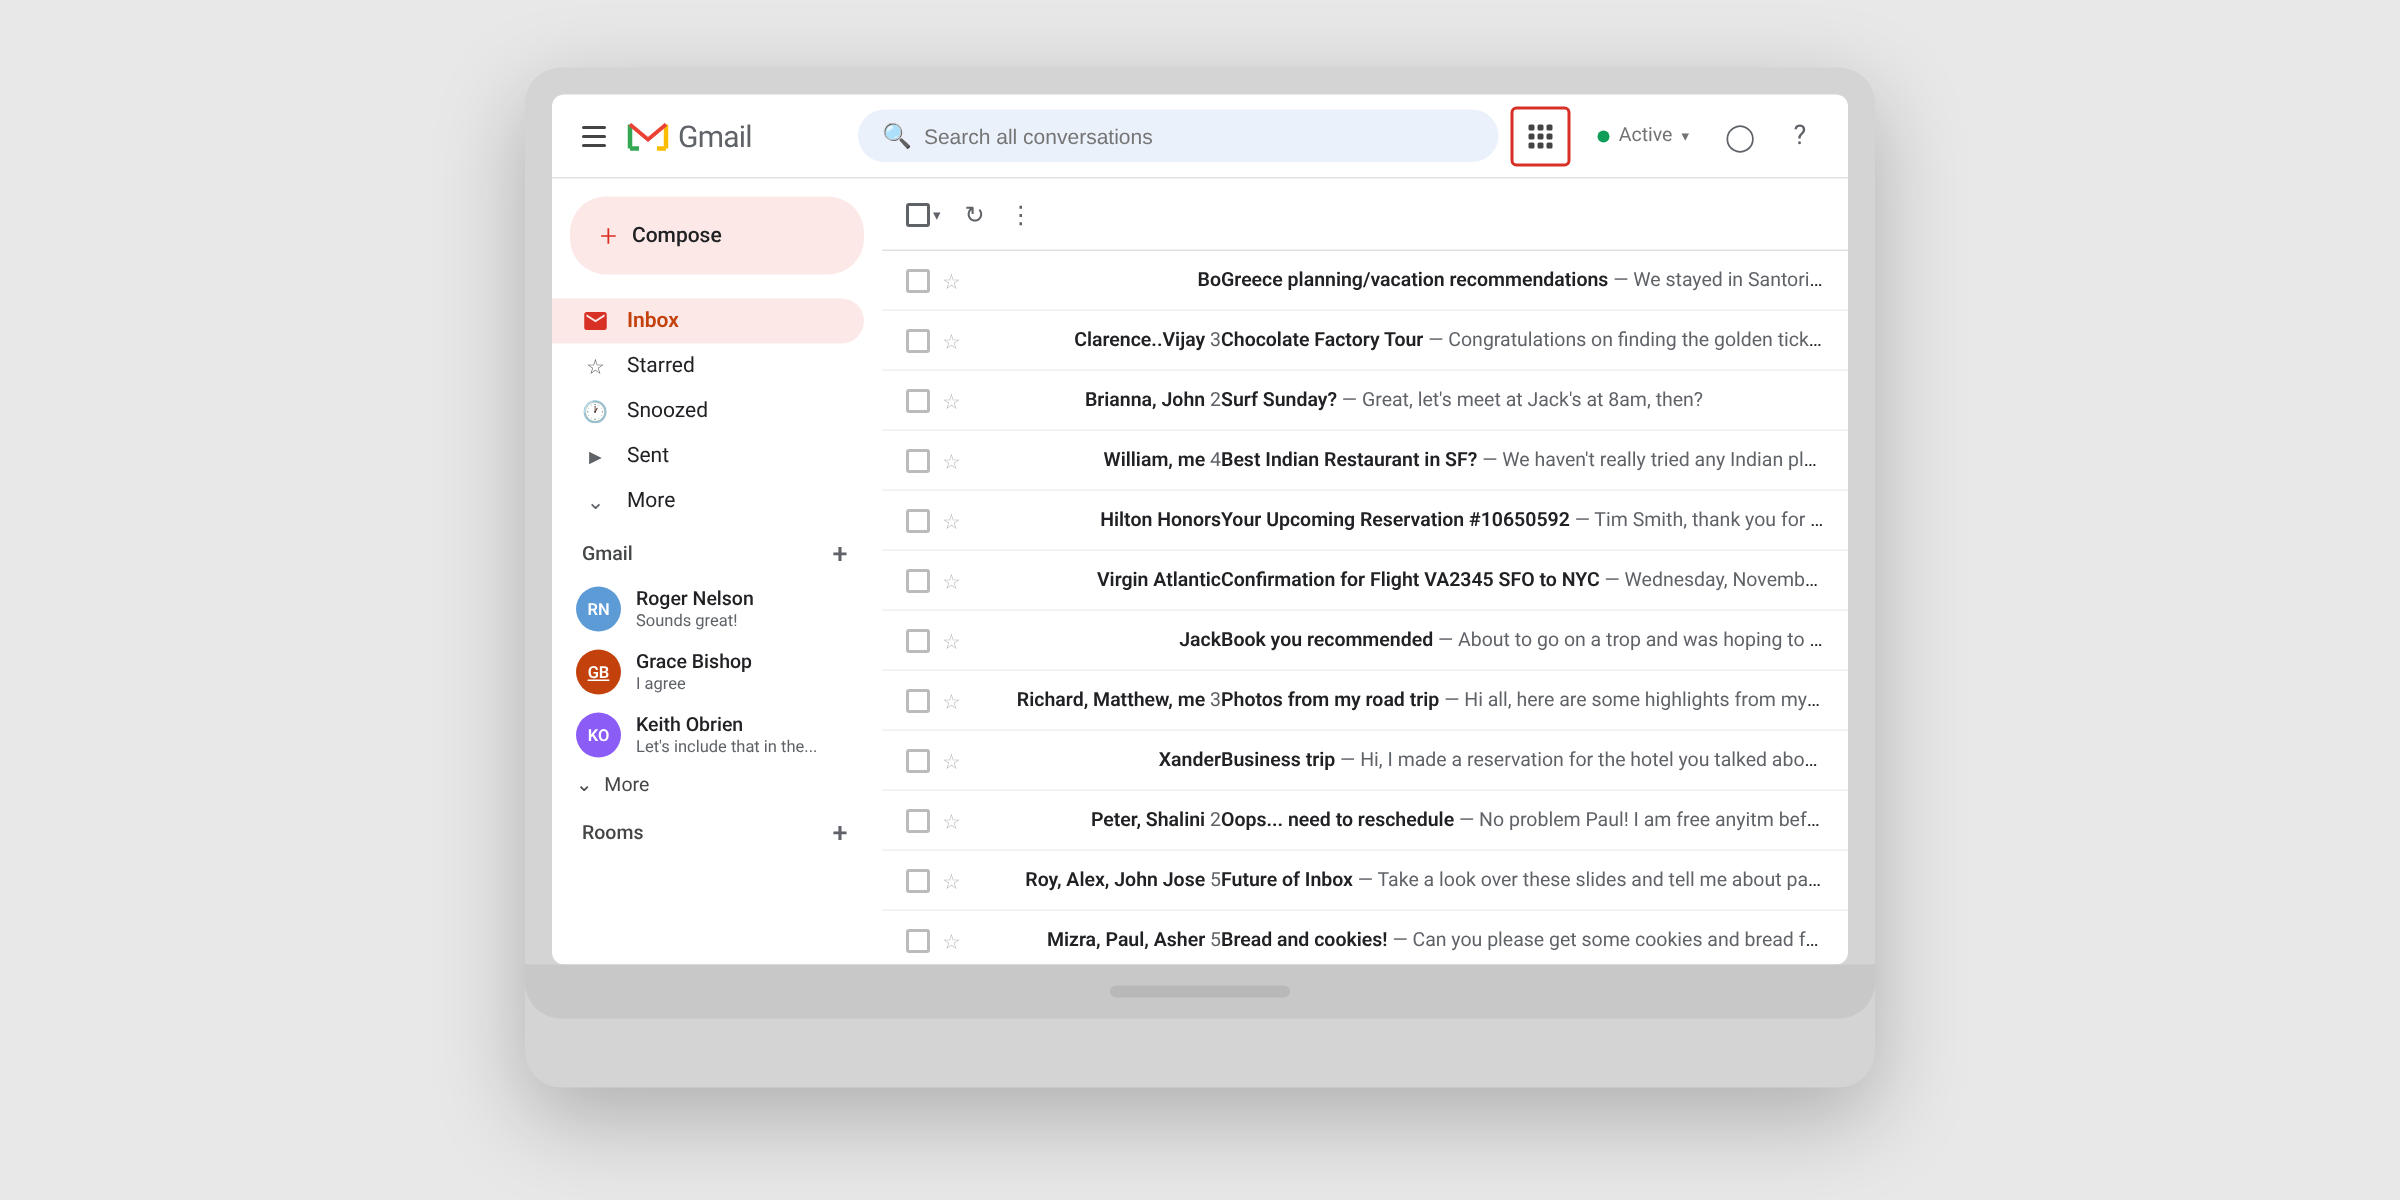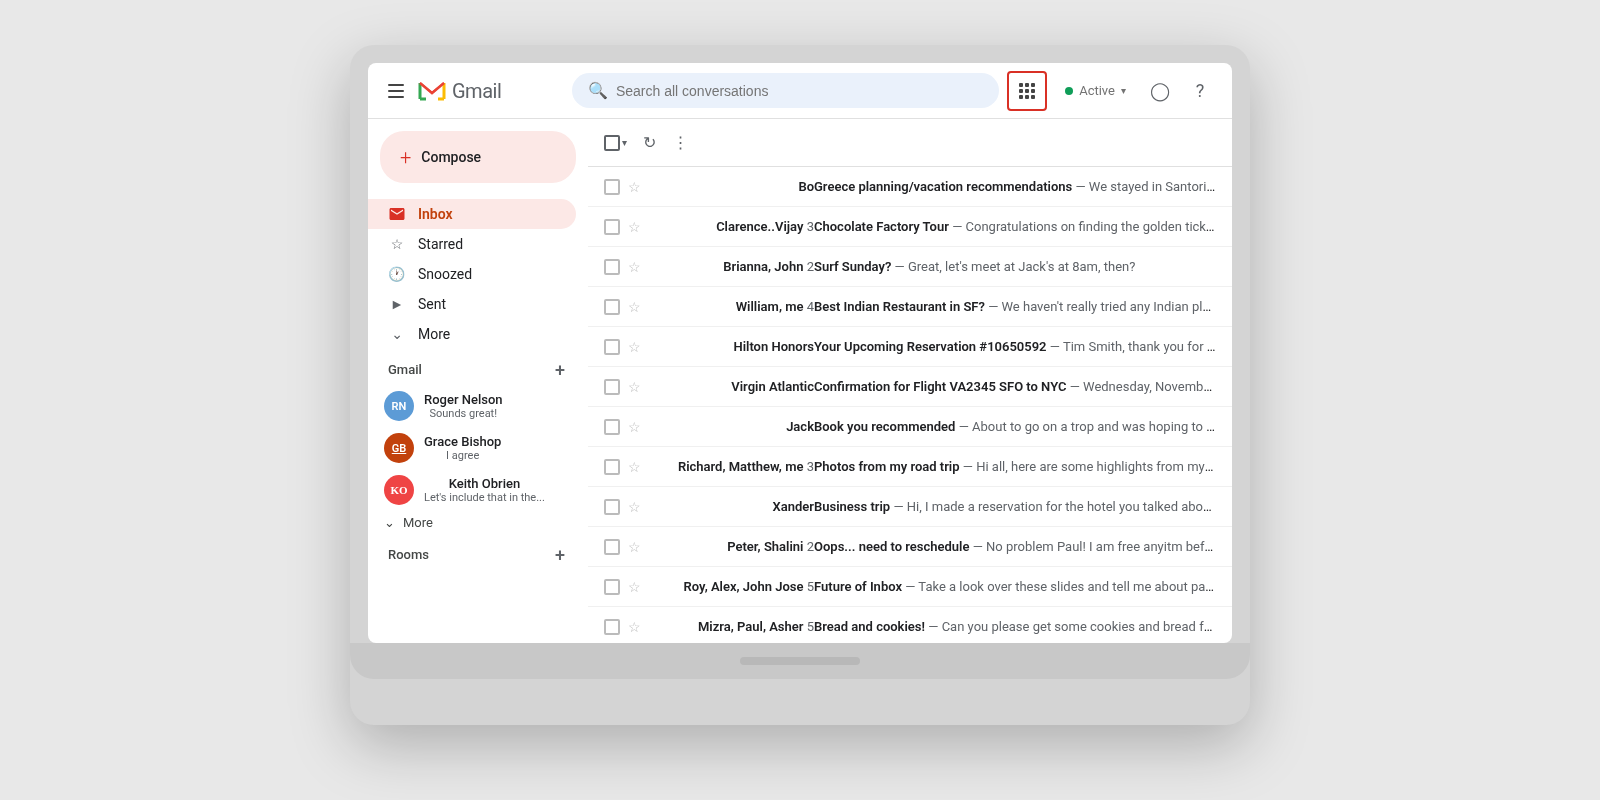--- a/index.html
+++ b/index.html
@@ -271,21 +271,20 @@
       flex-shrink: 0;
       display: flex;
       align-items: center;
       justify-content: center;
       font-size: 11px;
       font-weight: 600;
       color: #fff;
     }
     .chat-info {
       overflow: hidden;
-      text-align: center;
     }
     .chat-name {
       font-size: 13px;
       font-weight: 500;
       color: #202124;
       white-space: nowrap;
       overflow: hidden;
       text-overflow: ellipsis;
     }
     .chat-preview {
@@ -506,21 +505,21 @@
           </div>
         </div>
         <div class="chat-item">
           <div class="chat-avatar" style="background:#c2410c;text-decoration:underline;">GB</div>
           <div class="chat-info">
             <div class="chat-name">Grace Bishop</div>
             <div class="chat-preview">I agree</div>
           </div>
         </div>
         <div class="chat-item">
-          <div class="chat-avatar" style="background:#ef4444;font-family:Liberation Serif, serif;">KO</div>
+          <div class="chat-avatar" style="background:#8b5cf6;">KO</div>
           <div class="chat-info">
             <div class="chat-name">Keith Obrien</div>
             <div class="chat-preview">Let's include that in the...</div>
           </div>
         </div>
 
         <div class="more-item">
           <span>⌄</span>
           <span>More</span>
         </div>

